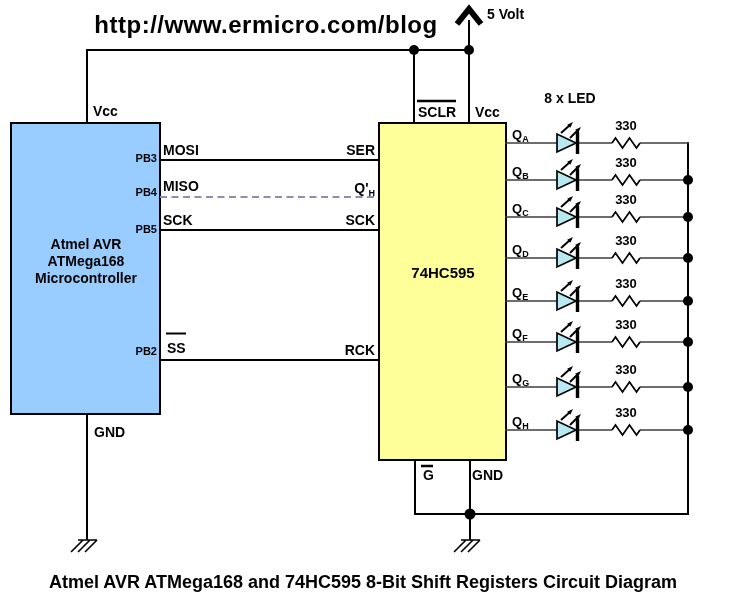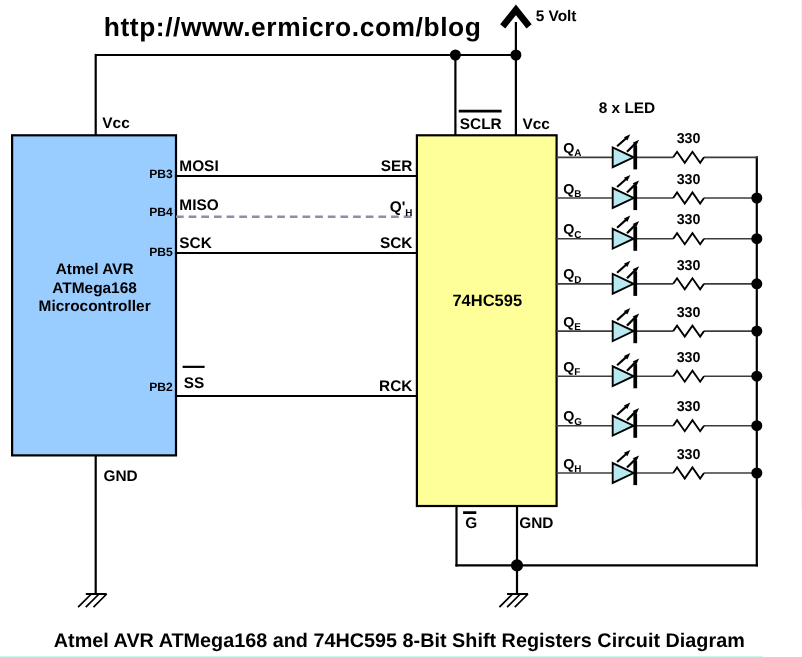--- a/index.html
+++ b/index.html
@@ -1,16 +1,16 @@
 <!DOCTYPE html>
 <html><head>
 <meta charset="utf-8">
 <style>
   html,body{margin:0;padding:0;background:#fff;}
-  .stage{width:729px;height:597px;position:relative;background:#5eead4;}
+  .stage{width:729px;height:597px;position:relative;background:#1d4ed8;}
   svg{display:block;}
   text{font-family:"Liberation Sans","DejaVu Sans",sans-serif;font-weight:bold;fill:#000;}
   .w2{stroke:#000;stroke-width:2;fill:none;}
   .w25{stroke:#000;stroke-width:2.5;fill:none;}
   .lead{stroke:#3c3c3c;stroke-width:1.5;fill:none;}
   .comp{stroke:#000;stroke-width:1.7;}
   .bar{stroke:#000;stroke-width:3.4;}
   .arr{stroke:#000;stroke-width:2;}
   .dashed{stroke-width:2.2;fill:none;stroke-dasharray:7 4.5;}
   .f14{font-size:14px;}

